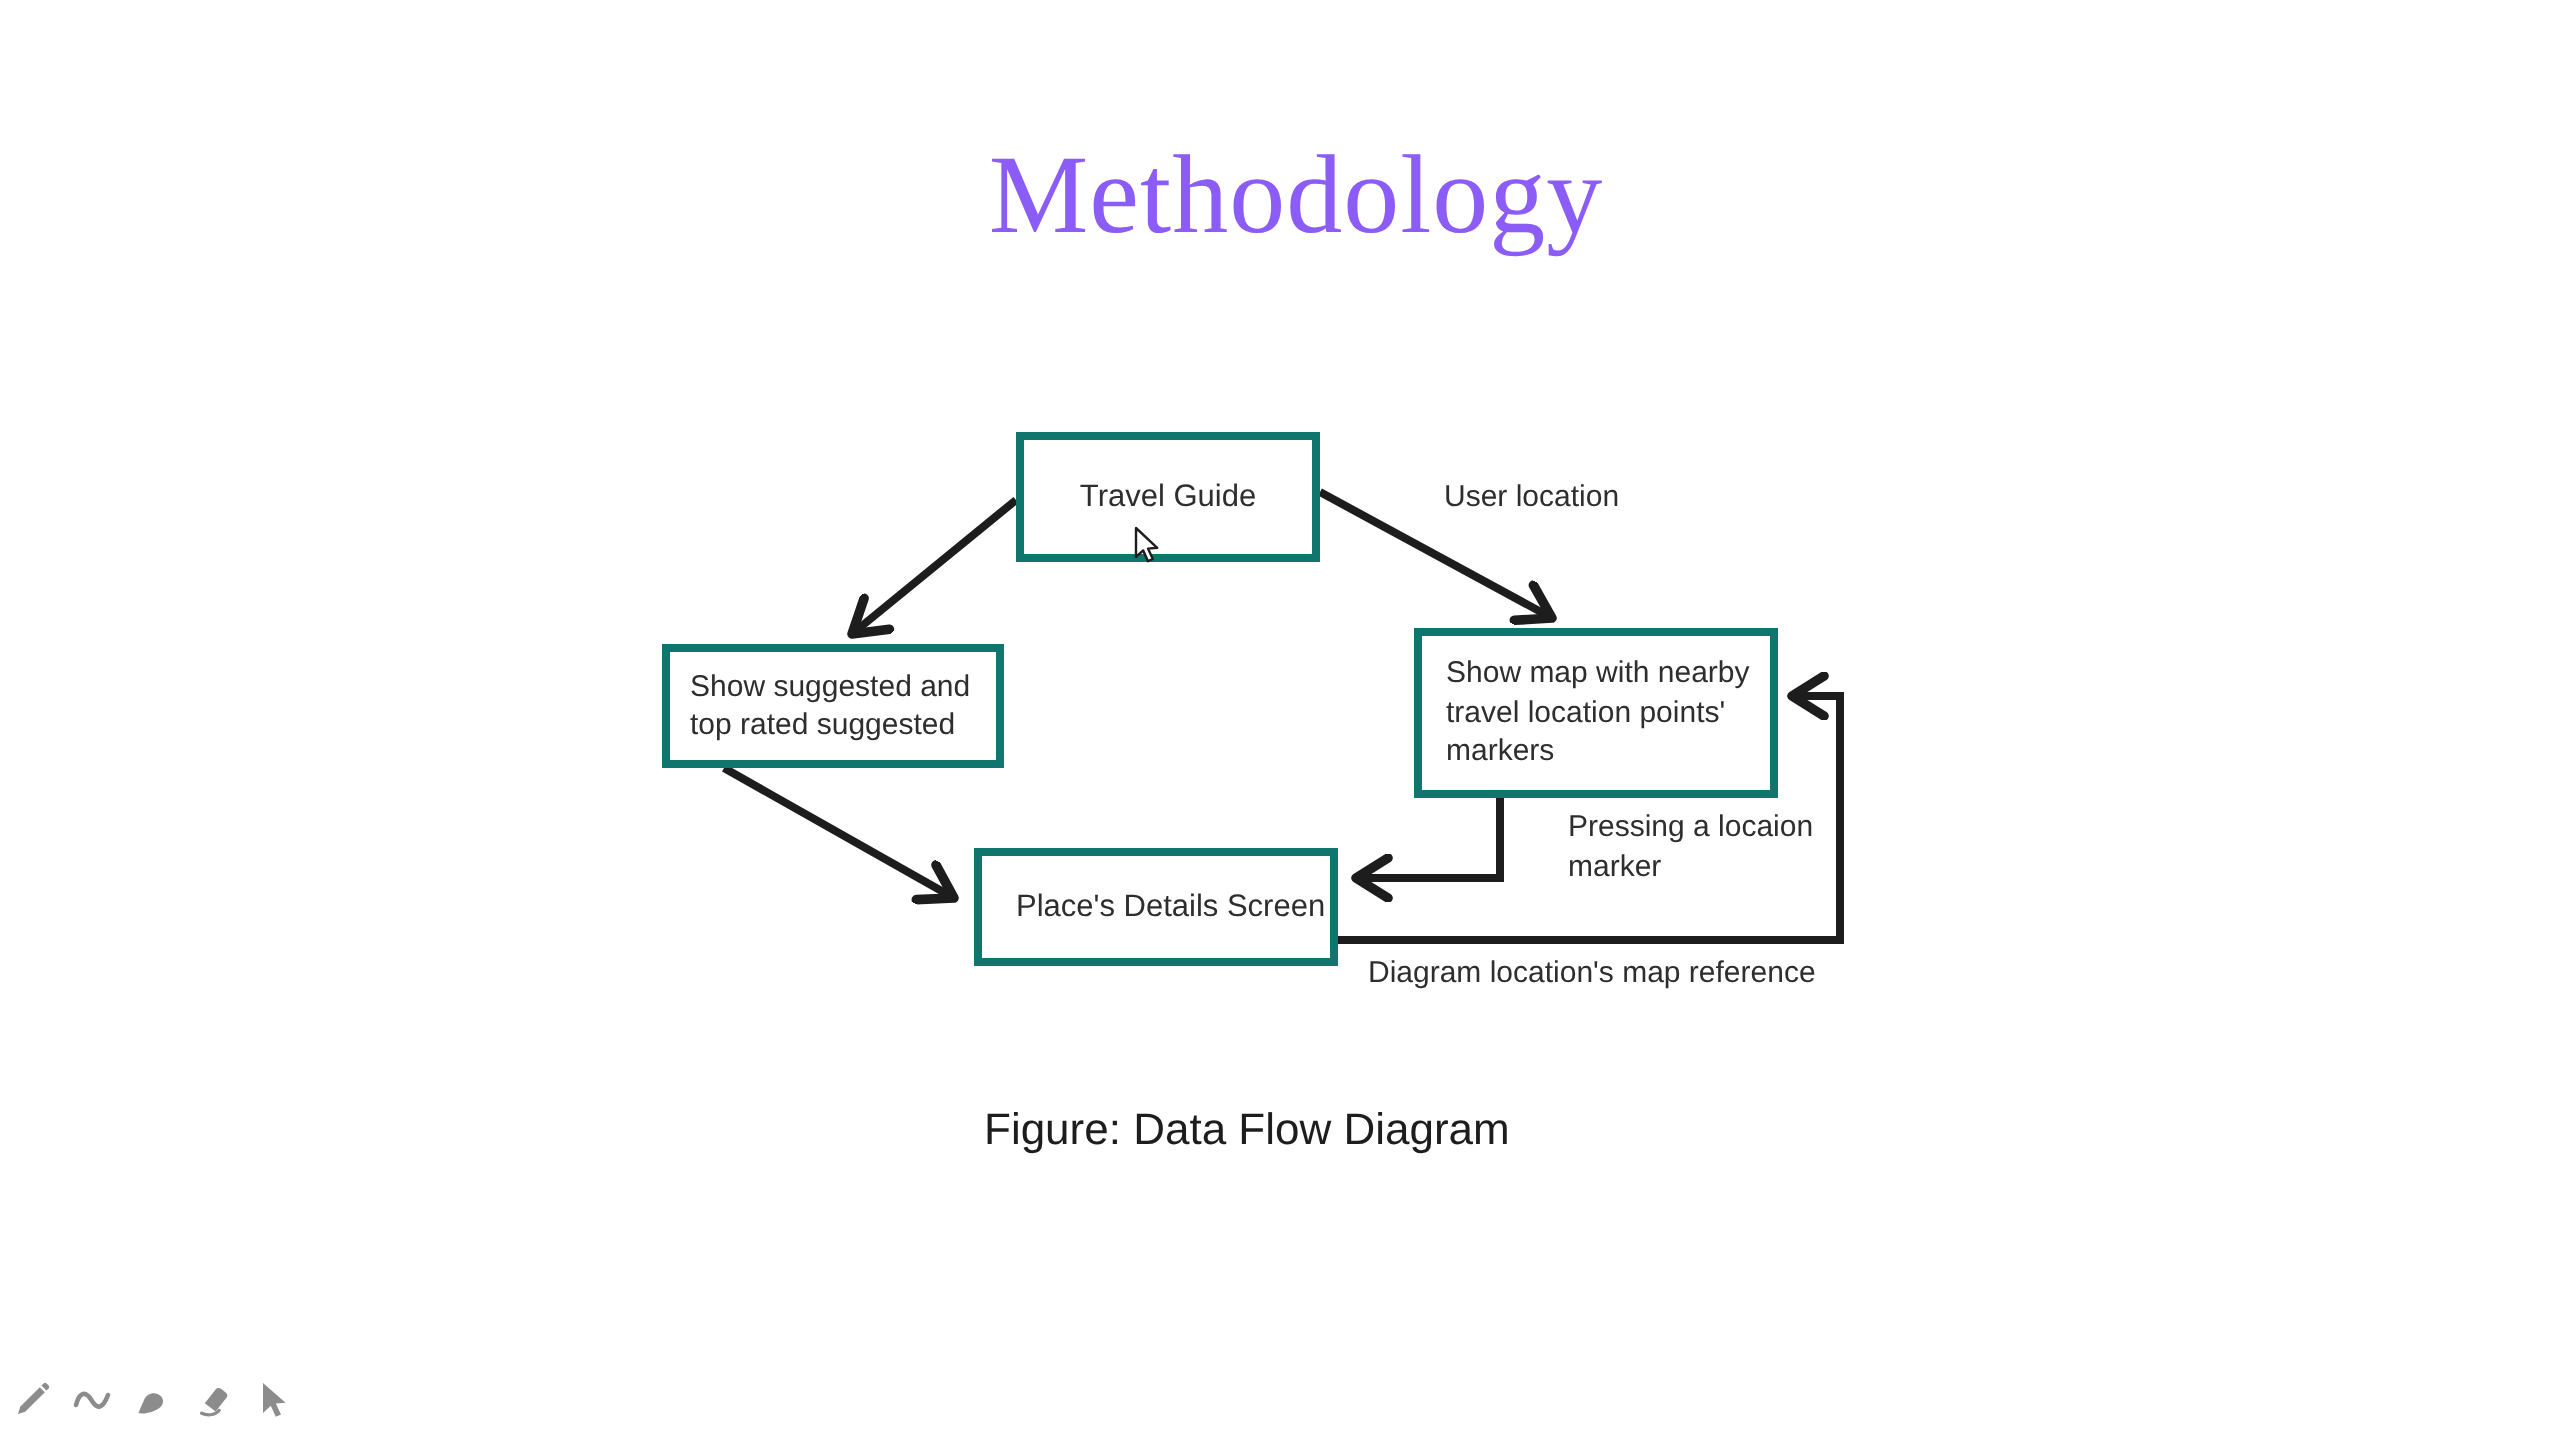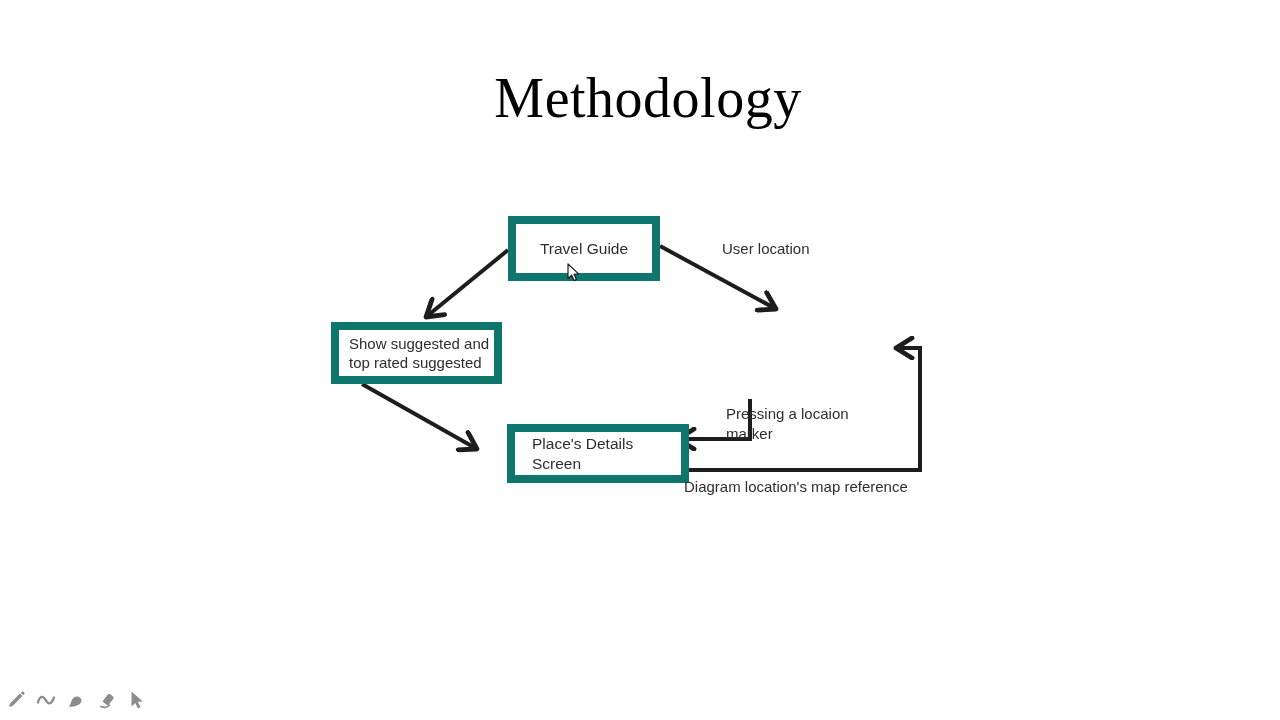--- a/index.html
+++ b/index.html
@@ -11,54 +11,54 @@
     overflow: hidden;
     font-family: "Liberation Sans", sans-serif;
   }
   .title {
     position: absolute;
     left: 16px; right: 0; top: 66px;
     text-align: center;
     font-family: "Liberation Serif", "DejaVu Serif", serif;
     font-size: 56px;
     font-weight: 400;
-    color: #000000;
+    color: #8b5cf6;
     letter-spacing: 0.5px;
   }
   .connectors {
     position: absolute;
     left: 0; top: 0;
     width: 1280px; height: 720px;
     z-index: 1;
   }
   .node {
     position: absolute;
     box-sizing: border-box;
-    border: 8px solid #0f766e;
+    border: 4px solid #0f766e;
     background: #ffffff;
     color: #2e2e2e;
     font-size: 15px;
     line-height: 19.5px;
     display: flex;
     align-items: center;
     z-index: 2;
   }
   .node-travel   { left: 508px; top: 216px; width: 152px; height: 65px; justify-content: center; font-size: 15.5px; }
   .node-suggest  { left: 331px; top: 322px; width: 171px; height: 62px; padding-left: 10px; padding-right: 2px; }
   .node-map      { left: 707px; top: 314px; width: 182px; height: 85px; padding-left: 12px; padding-right: 2px; }
-  .node-details  { left: 487px; top: 424px; width: 182px; height: 59px; padding-left: 17px; font-size: 15.5px; margin-left: 20px; }
+  .node-details  { left: 487px; top: 424px; width: 182px; height: 59px; padding-left: 17px; font-size: 15.5px; }
   .edge-label {
     position: absolute;
     color: #2e2e2e;
     font-size: 15px;
     line-height: 20px;
     z-index: 3;
   }
   .lbl-user     { left: 722px; top: 239px; }
-  .lbl-press    { left: 726px; top: 404px; width: 128px; }
+  .lbl-press    { left: 784px; top: 404px; width: 128px; }
   .lbl-specific { left: 684px; top: 477px; }
   .caption {
     position: absolute;
     left: 492px; top: 552px;
     font-size: 22px;
     color: #1d1d1d;
     z-index: 3;
   }
   .mouse-cursor {
     position: absolute;
@@ -103,28 +103,32 @@
       <path d="M669 470 L920 470 L920 348 L896 348" marker-end="url(#arrowhead)"></path>
     </g>
   </svg>
 
   <div class="node node-travel">
     <span>Travel Guide</span>
   </div>
   <div class="node node-suggest">
     <span>Show suggested and top rated suggested</span>
   </div>
+  <div class="node node-map">
+    <span>Show map with nearby travel location points' markers</span>
+  </div>
   <div class="node node-details">
     <span>Place's Details Screen</span>
   </div>
 
   <div class="edge-label lbl-user">User location</div>
   <div class="edge-label lbl-press">Pressing a locaion marker</div>
   <div class="edge-label lbl-specific">Diagram location's map reference</div>
 
+  <div class="caption">Figure: Data Flow Diagram</div>
 
   <svg class="mouse-cursor" width="14" height="20" viewBox="0 0 14 20" xmlns="http://www.w3.org/2000/svg">
     <path d="M2 1 L2 15.5 L5.6 12.2 L8 17.6 L10.4 16.5 L8 11.3 L12.6 10.9 Z" fill="#ffffff" stroke="#1d1d1d" stroke-width="1.2" stroke-linejoin="round"></path>
   </svg>
 
   <div class="toolbar">
     <span class="tool">
       <svg width="20" height="20" viewBox="0 0 20 20">
         <path fill="#8c8c8c" d="M3 17 L4.1 13.4 L13.9 3.6 L16.4 6.1 L6.6 15.9 Z M14.7 2.8 L17.2 5.3 L18.3 4.2 C18.7 3.8 18.7 3.1 18.3 2.7 L17.3 1.7 C16.9 1.3 16.2 1.3 15.8 1.7 Z"></path>
       </svg>

